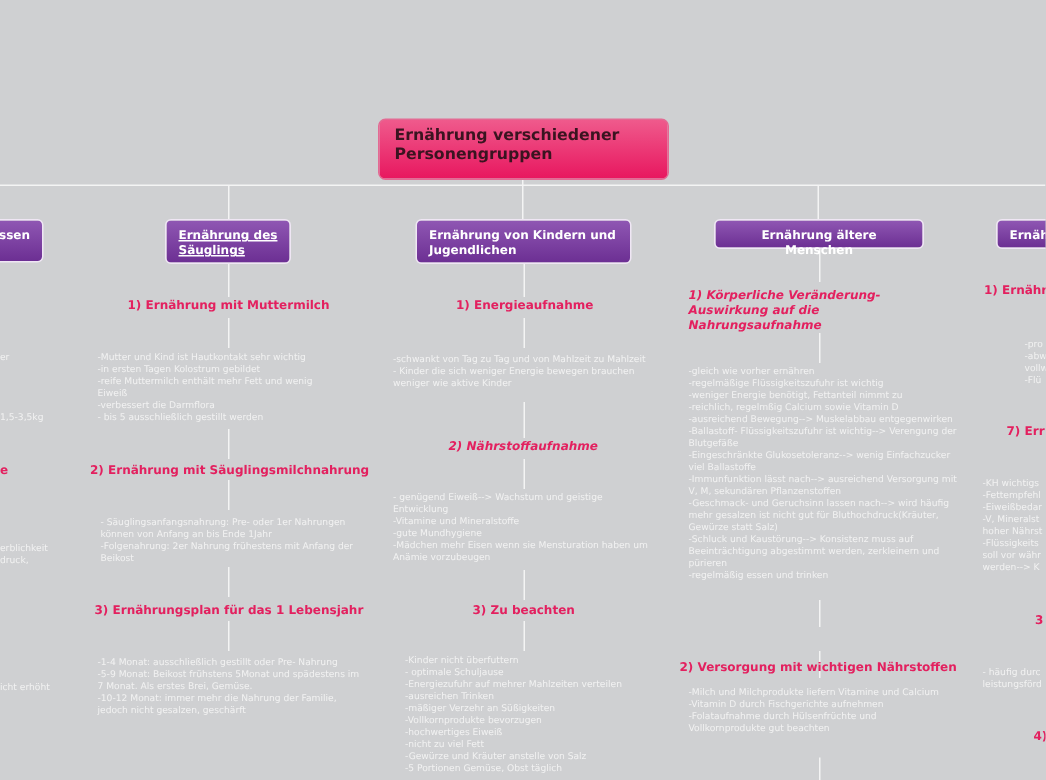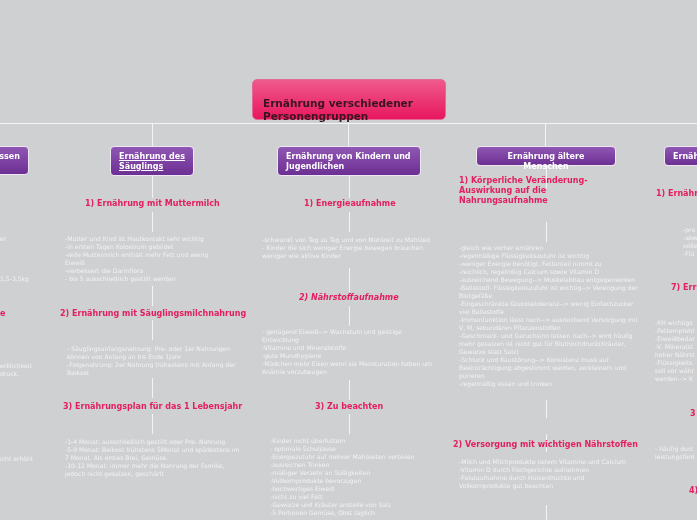--- a/index.html
+++ b/index.html
@@ -5,21 +5,21 @@
   html, body { margin:0; padding:0; }
   body {
     width:697px; height:520px; overflow:hidden; position:relative;
     background:#cfd0d2;
     font-family:"DejaVu Sans", "Liberation Sans", sans-serif;
   }
   .line { position:absolute; background:#f4f4f4; }
   .root {
     position:absolute; left:252px; top:79px; width:194px; height:41px;
     background:linear-gradient(#ef5a8c, #e8175f);
-    border-radius:5px; box-sizing:border-box; padding:17px 10px;
+    border-radius:5px; box-sizing:border-box; padding:4px 10px;
     color:#3a1420; font-weight:bold; font-size:10.5px; line-height:13px;
     border:1px solid #e36a93;
   }
   .branch {
     position:absolute; box-sizing:border-box;
     background:linear-gradient(#8f57b3, #6c2f93);
     border:1px solid #efe6f4; border-radius:4px;
     color:#ffffff; font-weight:bold; font-size:8px; line-height:10px;
     padding:5px 8px;
   }
@@ -112,21 +112,21 @@
 -mäßiger Verzehr an Süßigkeiten
 -Vollkornprodukte bevorzugen
 -hochwertiges Eiweiß
 -nicht zu viel Fett
 -Gewürze und Kräuter anstelle von Salz
 -5 Portionen Gemüse, Obst täglich</div>
 
 <div class="branch" style="left:476px;top:146px;width:140px;height:20px;padding-top:5px;text-align:center;">
   <span>Ernährung ältere Menschen</span>
 </div>
-<div class="sub wrap" style="left:459px;top:176px;width:140px;">1) Körperliche Veränderung- Auswirkung auf die Nahrungsaufnahme</div>
+<div class="sub wrap" style="left:459px;top:192px;width:140px;font-style:italic;">1) Körperliche Veränderung- Auswirkung auf die Nahrungsaufnahme</div>
 <div class="note" style="left:459px;top:244px;width:180px;">-gleich wie vorher ernähren
 -regelmäßige Flüssigkeitszufuhr ist wichtig
 -weniger Energie benötigt, Fettanteil nimmt zu
 -reichlich, regelmßig Calcium sowie Vitamin D
 -ausreichend Bewegung--&gt; Muskelabbau entgegenwirken
 -Ballastoff- Flüssigkeitszufuhr ist wichtig--&gt; Verengung der Blutgefäße
 -Eingeschränkte Glukosetoleranz--&gt; wenig Einfachzucker viel Ballastoffe
 -Immunfunktion lässt nach--&gt; ausreichend Versorgung mit V, M, sekundären Pflanzenstoffen
 -Geschmack- und Geruchsinn lassen nach--&gt; wird häufig mehr gesalzen ist nicht gut für Bluthochdruck(Kräuter, Gewürze statt Salz)
 -Schluck und Kaustörung--&gt; Konsistenz muss auf Beeinträchtigung abgestimmt werden, zerkleinern und pürieren

